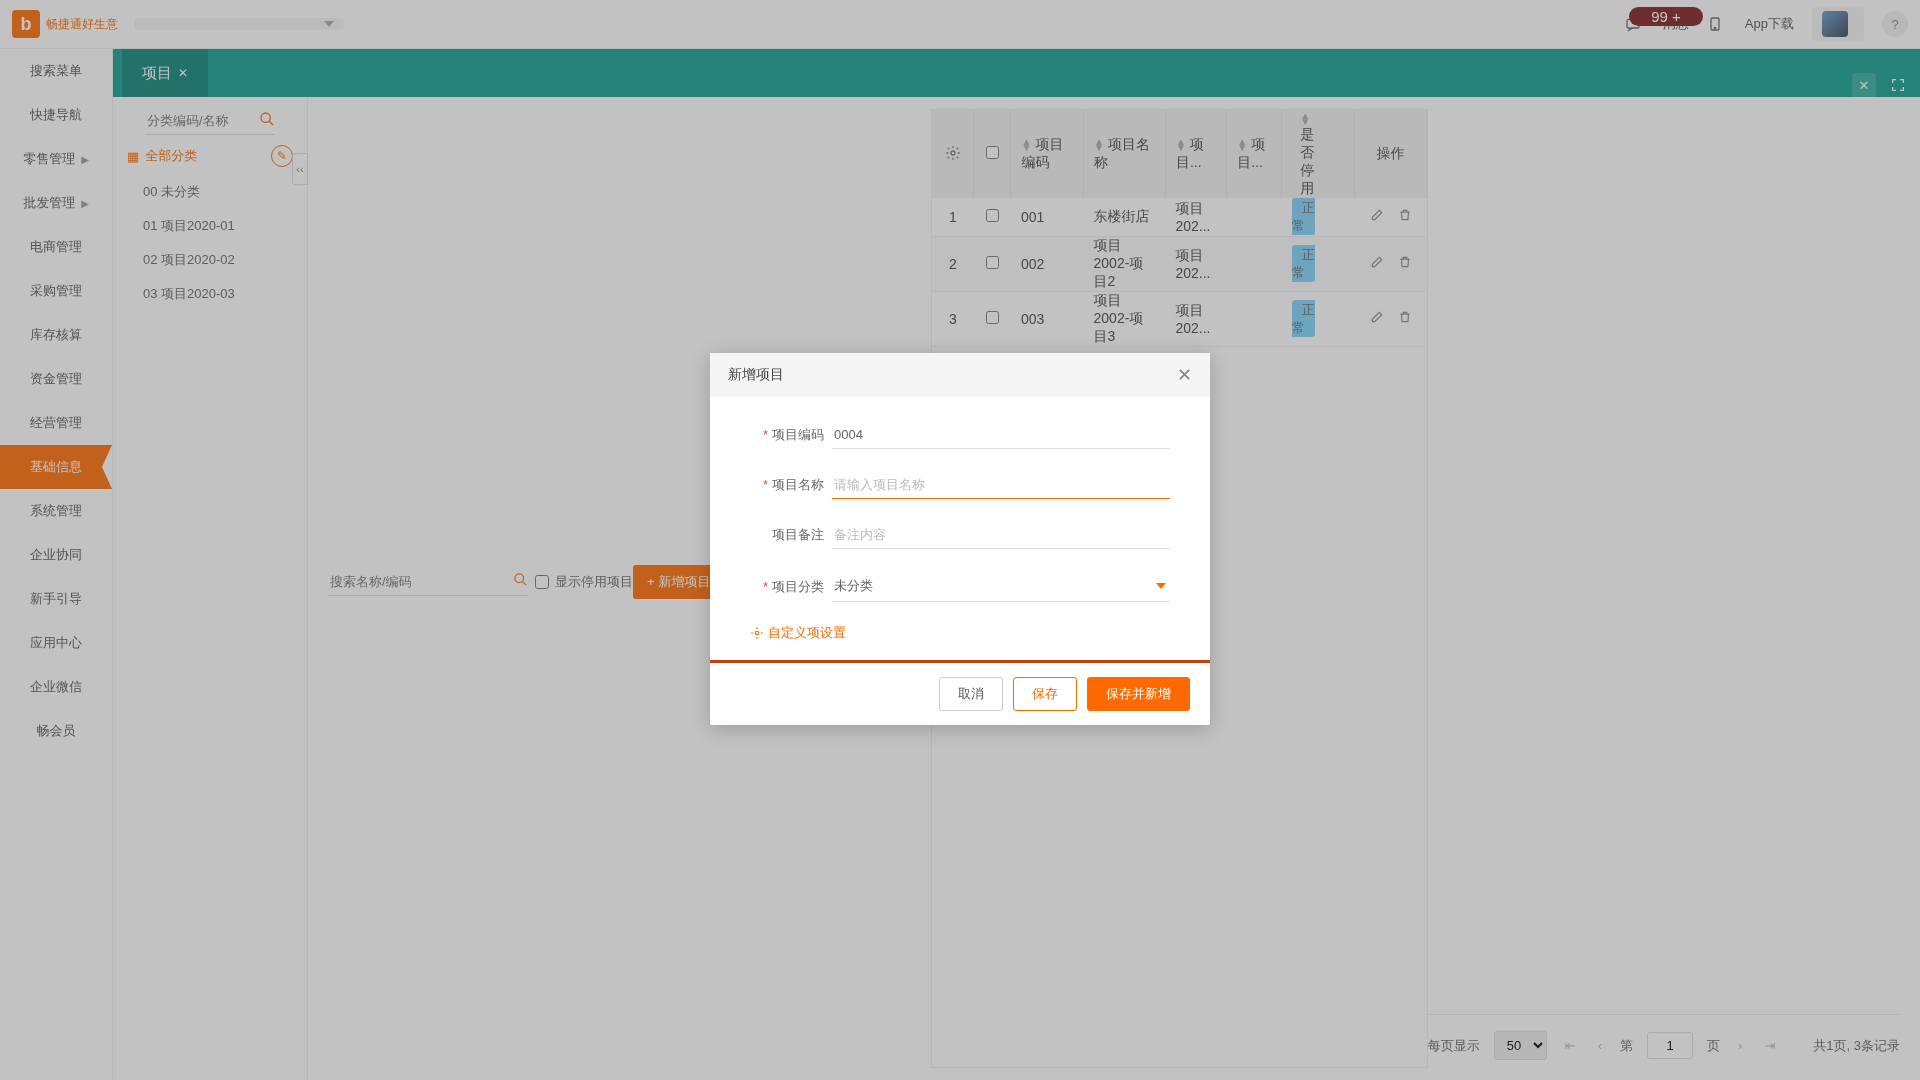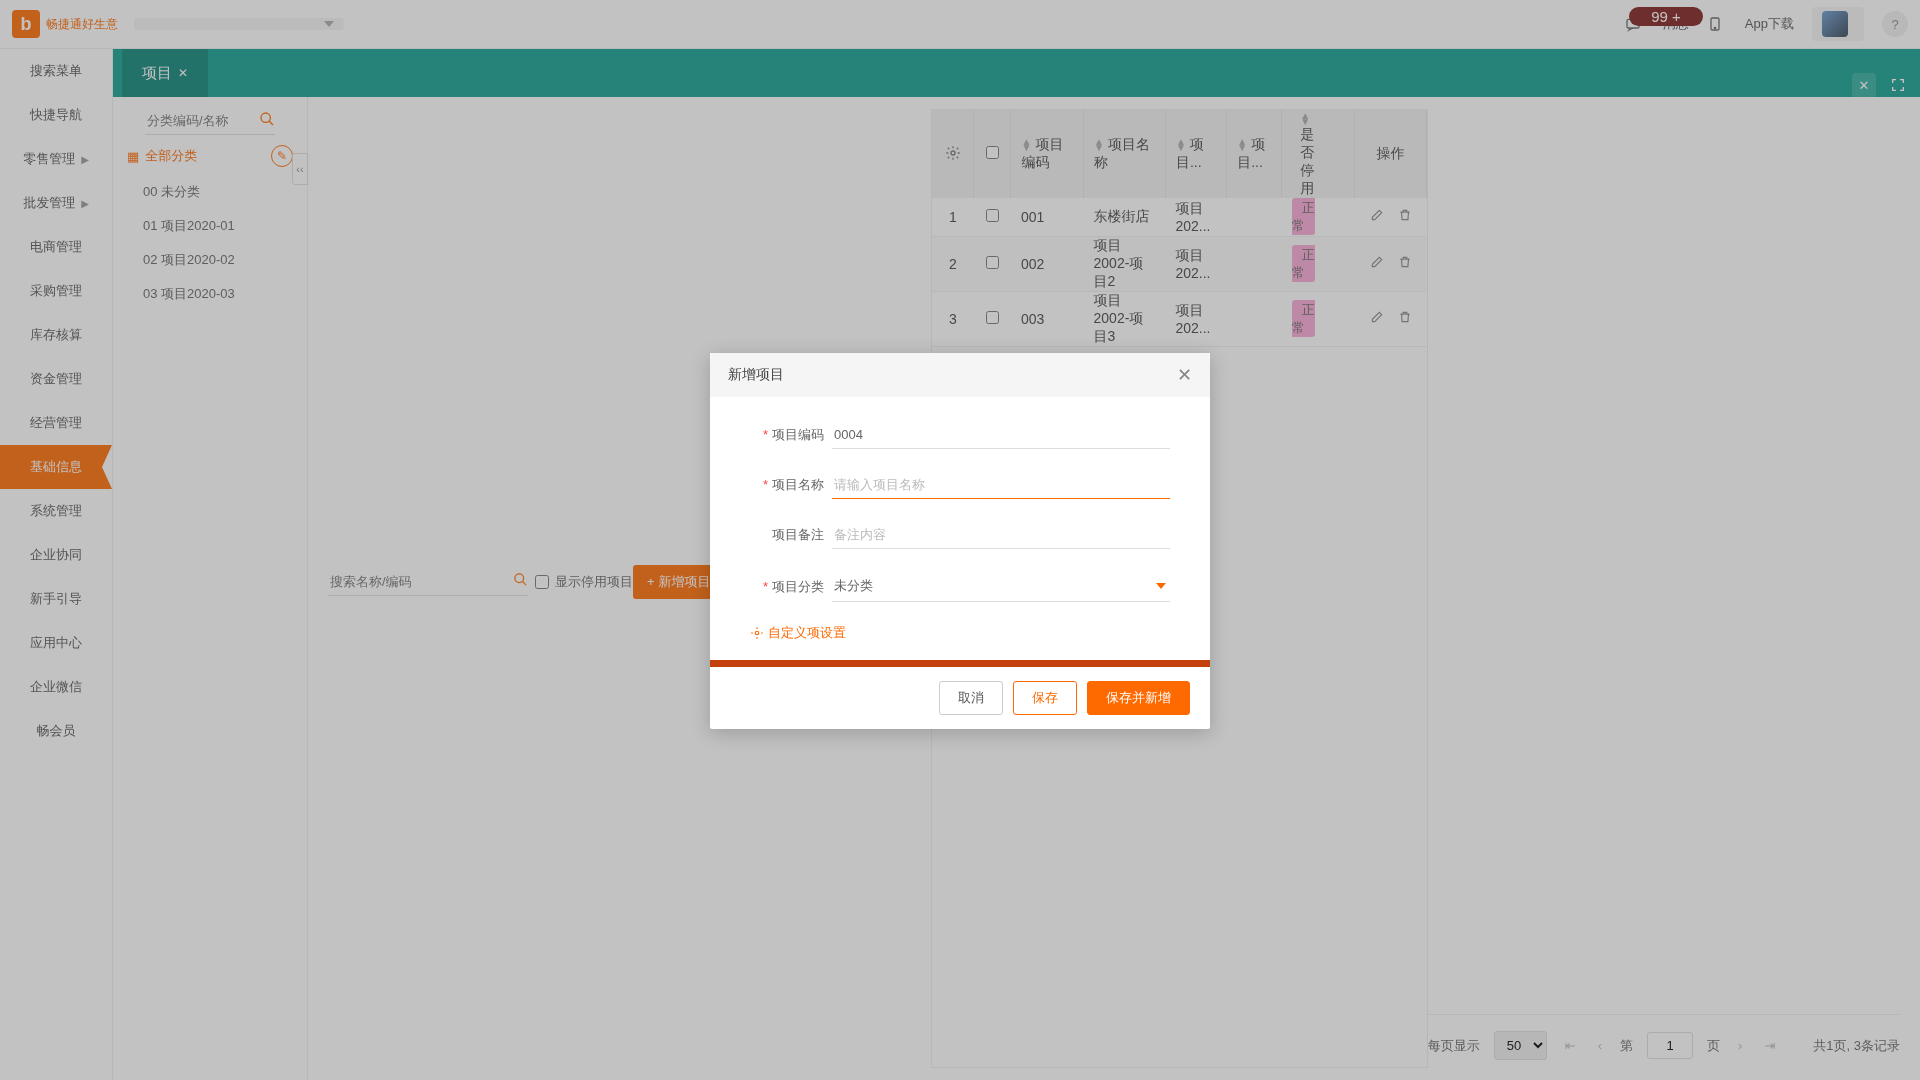--- a/index.html
+++ b/index.html
@@ -68,21 +68,21 @@
     thead th .sort { font-size: 10px; color: #aaa; margin-right: 4px; display: inline-flex; flex-direction: column; line-height: 6px; vertical-align: middle; }
     tbody td { height: 38px; border-bottom: 1px solid #f0f0f0; padding: 0 10px; font-size: 14px; color: #444; }
     tbody tr:nth-child(even) td { background: #fafafa; }
     .col-index { width: 60px; text-align: center; }
     .col-check { width: 46px; text-align: center; }
     .col-code { width: 160px; }
     .col-name { width: 160px; }
     .col-cat { width: 80px; }
     .col-note { width: 80px; }
     .col-ops { width: 100px; text-align: center; }
-    .status-tag { background: #f9a8d4; color: #666; padding: 2px 10px; border-radius: 3px; font-size: 13px; }
+    .status-tag { background: #7dd3fc; color: #666; padding: 2px 10px; border-radius: 3px; font-size: 13px; }
     .row-ops { display: flex; gap: 14px; justify-content: center; color: #888; }
     .row-ops span { cursor: pointer; }
     .gear-cell { width: 40px; text-align:center; }
 
     
     .pager { margin-top: auto; padding: 16px 0 8px; border-top: 1px solid #eee; display: flex; align-items: center; justify-content: flex-end; gap: 14px; font-size: 13px; color: #666; }
     .pager select, .pager input { border: 1px solid #ddd; padding: 5px 8px; border-radius: 3px; font-size: 13px; }
     .pager input { width: 46px; text-align: center; }
     .pager .nav-btn { color: #bbb; padding: 0 4px; cursor: pointer; }
 
@@ -94,21 +94,21 @@
     .modal-body { padding: 24px 40px 18px; }
     .form-row { display: flex; align-items: center; margin-bottom: 22px; }
     .form-label { width: 82px; text-align: right; font-size: 13px; color: #666; padding-right: 8px; }
     .form-label .req { color: #f44; margin-right: 4px; }
     .form-input { flex: 1; border: none; border-bottom: 1px solid #ddd; padding: 6px 2px; font-size: 13px; outline: none; color: #666; }
     .form-input.focused { border-bottom-color: #ff6a00; }
     .form-input::placeholder { color: #bbb; }
     .form-select { flex: 1; position: relative; border-bottom: 1px solid #ddd; padding: 6px 2px; font-size: 13px; color: #666; }
     .form-select::after { content:''; position:absolute; right:4px; top:50%; transform: translateY(-50%); border-left:5px solid transparent; border-right:5px solid transparent; border-top:6px solid #ff6a00; }
     .custom-link { color: #ff6a00; font-size: 13px; display: flex; align-items: center; gap: 4px; margin-top: 6px; cursor: pointer; }
-    .modal-footer { border-top: 7px solid #c2410c; padding: 14px 20px; display: flex; justify-content: flex-end; gap: 10px; }
+    .modal-footer { border-top: 3px solid #c2410c; padding: 14px 20px; display: flex; justify-content: flex-end; gap: 10px; }
     .btn { padding: 7px 18px; border-radius: 3px; font-size: 13px; cursor: pointer; }
     .btn-default { background: #fff; border: 1px solid #ccc; color: #555; }
     .btn-outline { background: #fff; border: 1px solid #ff6a00; color: #ff6a00; }
     .btn-fill { background: #ff6a00; border: 1px solid #ff6a00; color: #fff; }
 
     .svg-icon { width: 16px; height: 16px; }
   </style>
 </head>
 <body>
 

